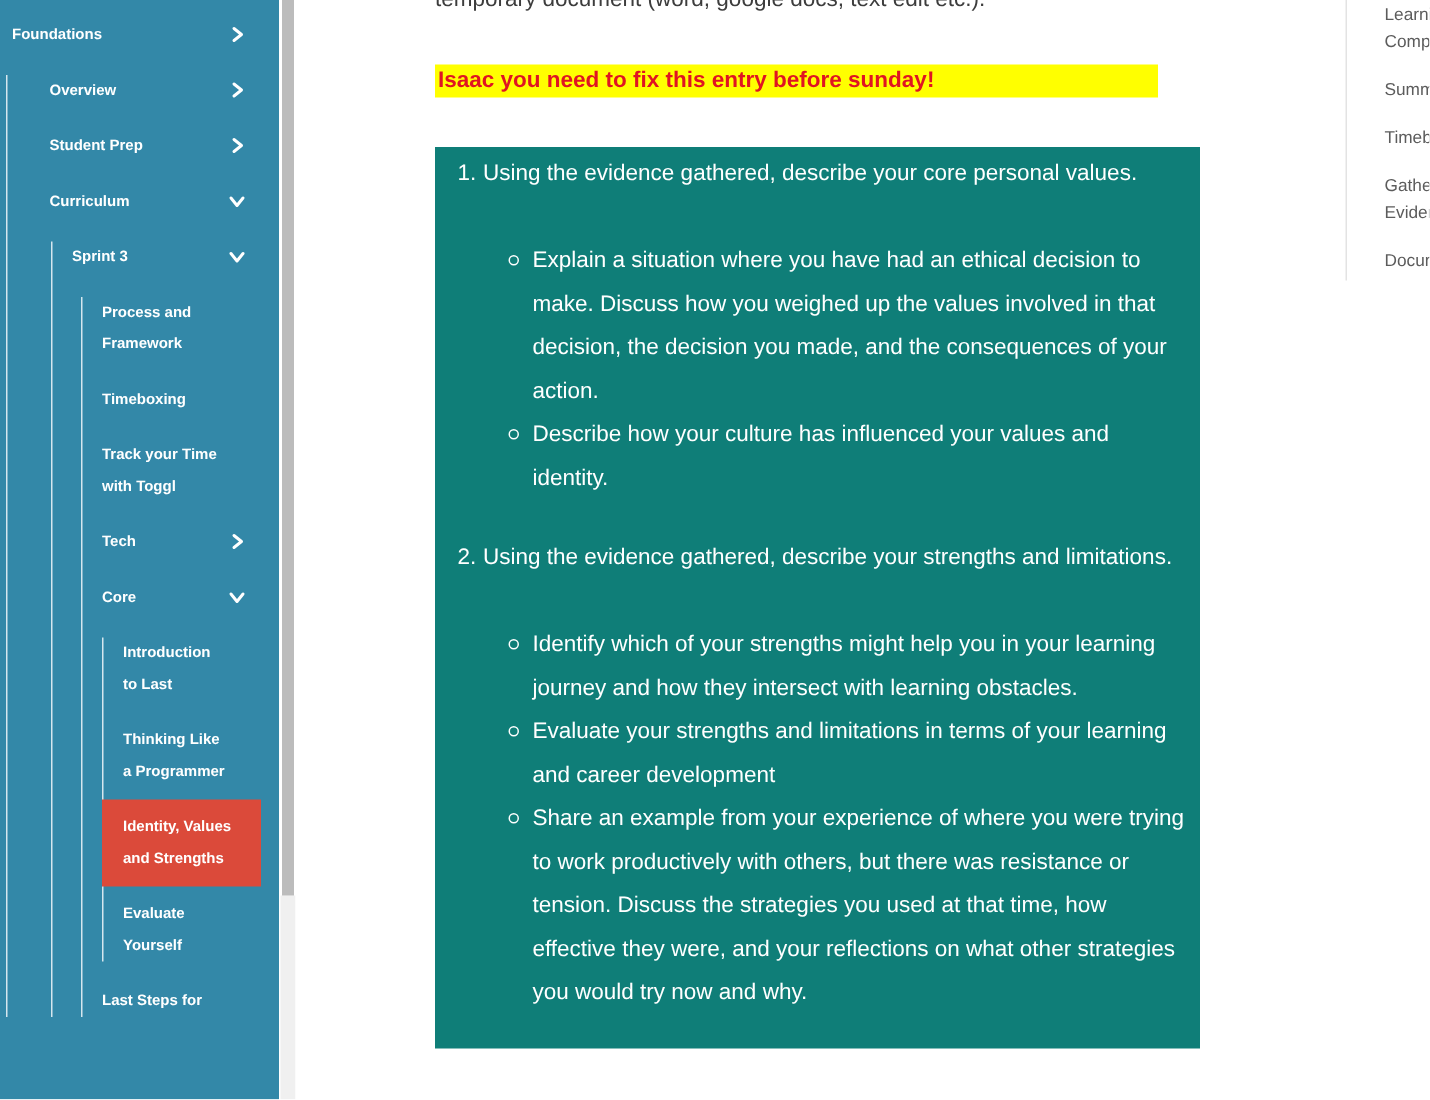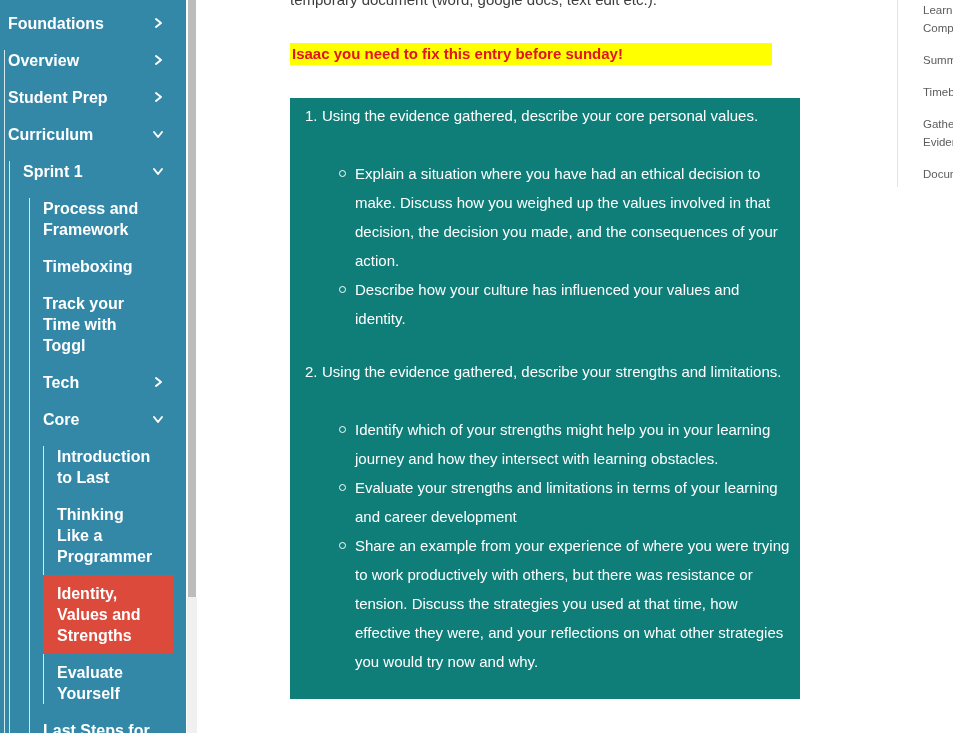--- a/index.html
+++ b/index.html
@@ -12,26 +12,26 @@
     --track:#F0F0F0;
     --guide:rgba(255,255,255,0.8);
   }
   *{margin:0;padding:0;box-sizing:border-box;}
   html,body{width:953px;height:733px;overflow:hidden;background:#fff;
     font-family:"Liberation Sans", sans-serif;}
   .screen{position:relative;width:953px;height:733px;overflow:hidden;background:#fff;}
 
   
   .sidebar{position:absolute;left:0;top:0;width:186px;height:733px;
-    background:var(--sidebar-bg);color:#fff;font-size:16px;font-weight:bold;
+    background:var(--sidebar-bg);color:#fff;font-size:10px;font-weight:bold;
     line-height:21px;padding-top:13px;overflow:hidden;}
   .row{position:relative;margin-bottom:16px;padding-right:34px;cursor:pointer;}
   .row.lvl0{padding-left:8px;}
   .grp{border-left:1px solid var(--guide);}
-  .g1{margin-left:4px;padding-left:3px;}
+  .g1{margin-left:4px;padding-left:28px;}
   .g2{margin-left:1px;padding-left:13px;}
   .g3{margin-left:6px;padding-left:13px;}
   .g4{margin-left:0;padding-left:13px;}
   .chev{position:absolute;right:22px;top:4px;width:12px;height:12px;}
   .chev svg{display:block;}
   .row.active{background:var(--active-bg);margin:-8px 12px 8px -14px;
     padding:8px 8px 8px 14px;}
 
   
   .sb-col{position:absolute;left:186px;top:0;width:11px;height:733px;background:#fff;}
@@ -98,21 +98,21 @@
       <div class="row">
         <span>Curriculum</span>
         <span class="chev">
           <svg width="12" height="12" viewBox="0 0 12 12">
               <polyline points="2,4 6,9 10,4" fill="none" stroke="#fff" stroke-width="2" stroke-linecap="round" stroke-linejoin="round"></polyline>
             </svg>
         </span>
       </div>
       <div class="grp g2">
         <div class="row">
-          <span>Sprint 1</span>
+          <span>Sprint 3</span>
           <span class="chev">
             <svg width="12" height="12" viewBox="0 0 12 12">
                 <polyline points="2,4 6,9 10,4" fill="none" stroke="#fff" stroke-width="2" stroke-linecap="round" stroke-linejoin="round"></polyline>
               </svg>
           </span>
         </div>
         <div class="grp g3">
           <div class="row">
             <span>Process and Framework</span>
           </div>

